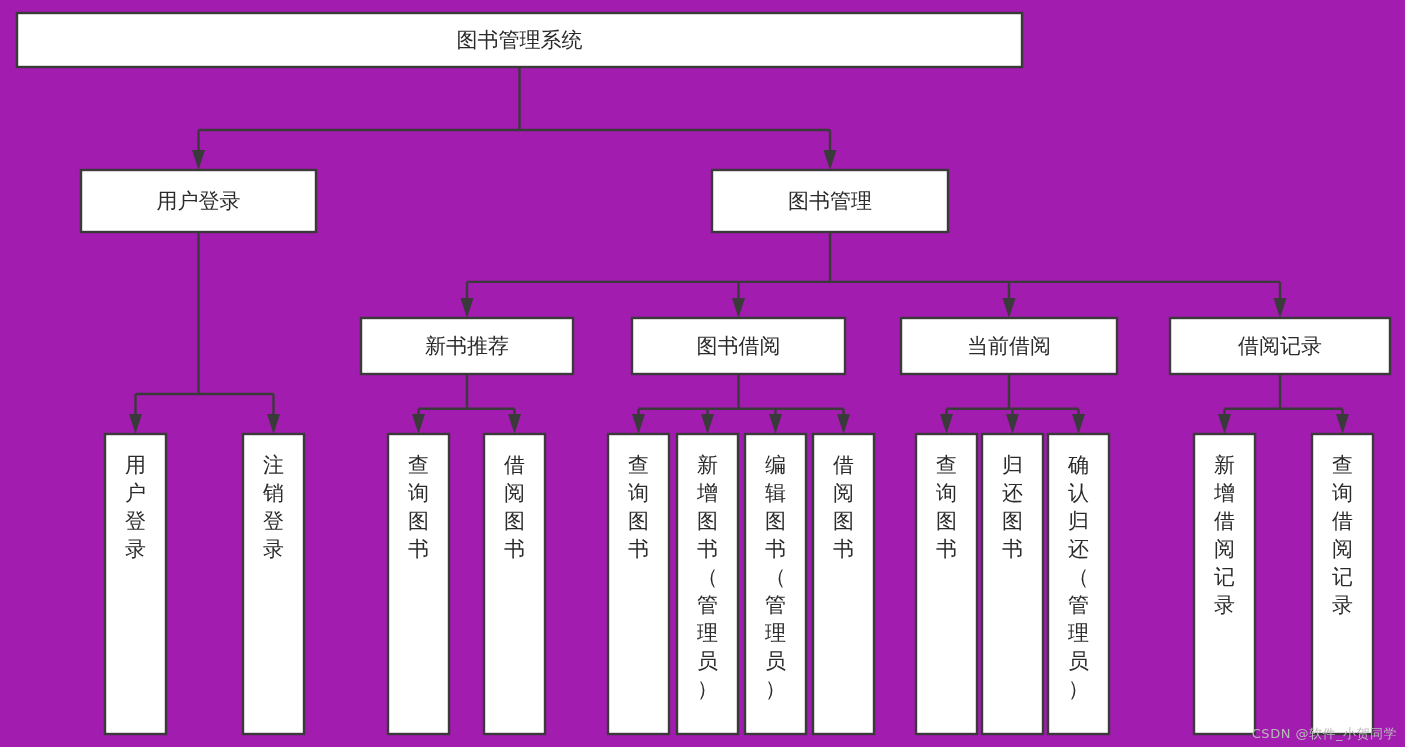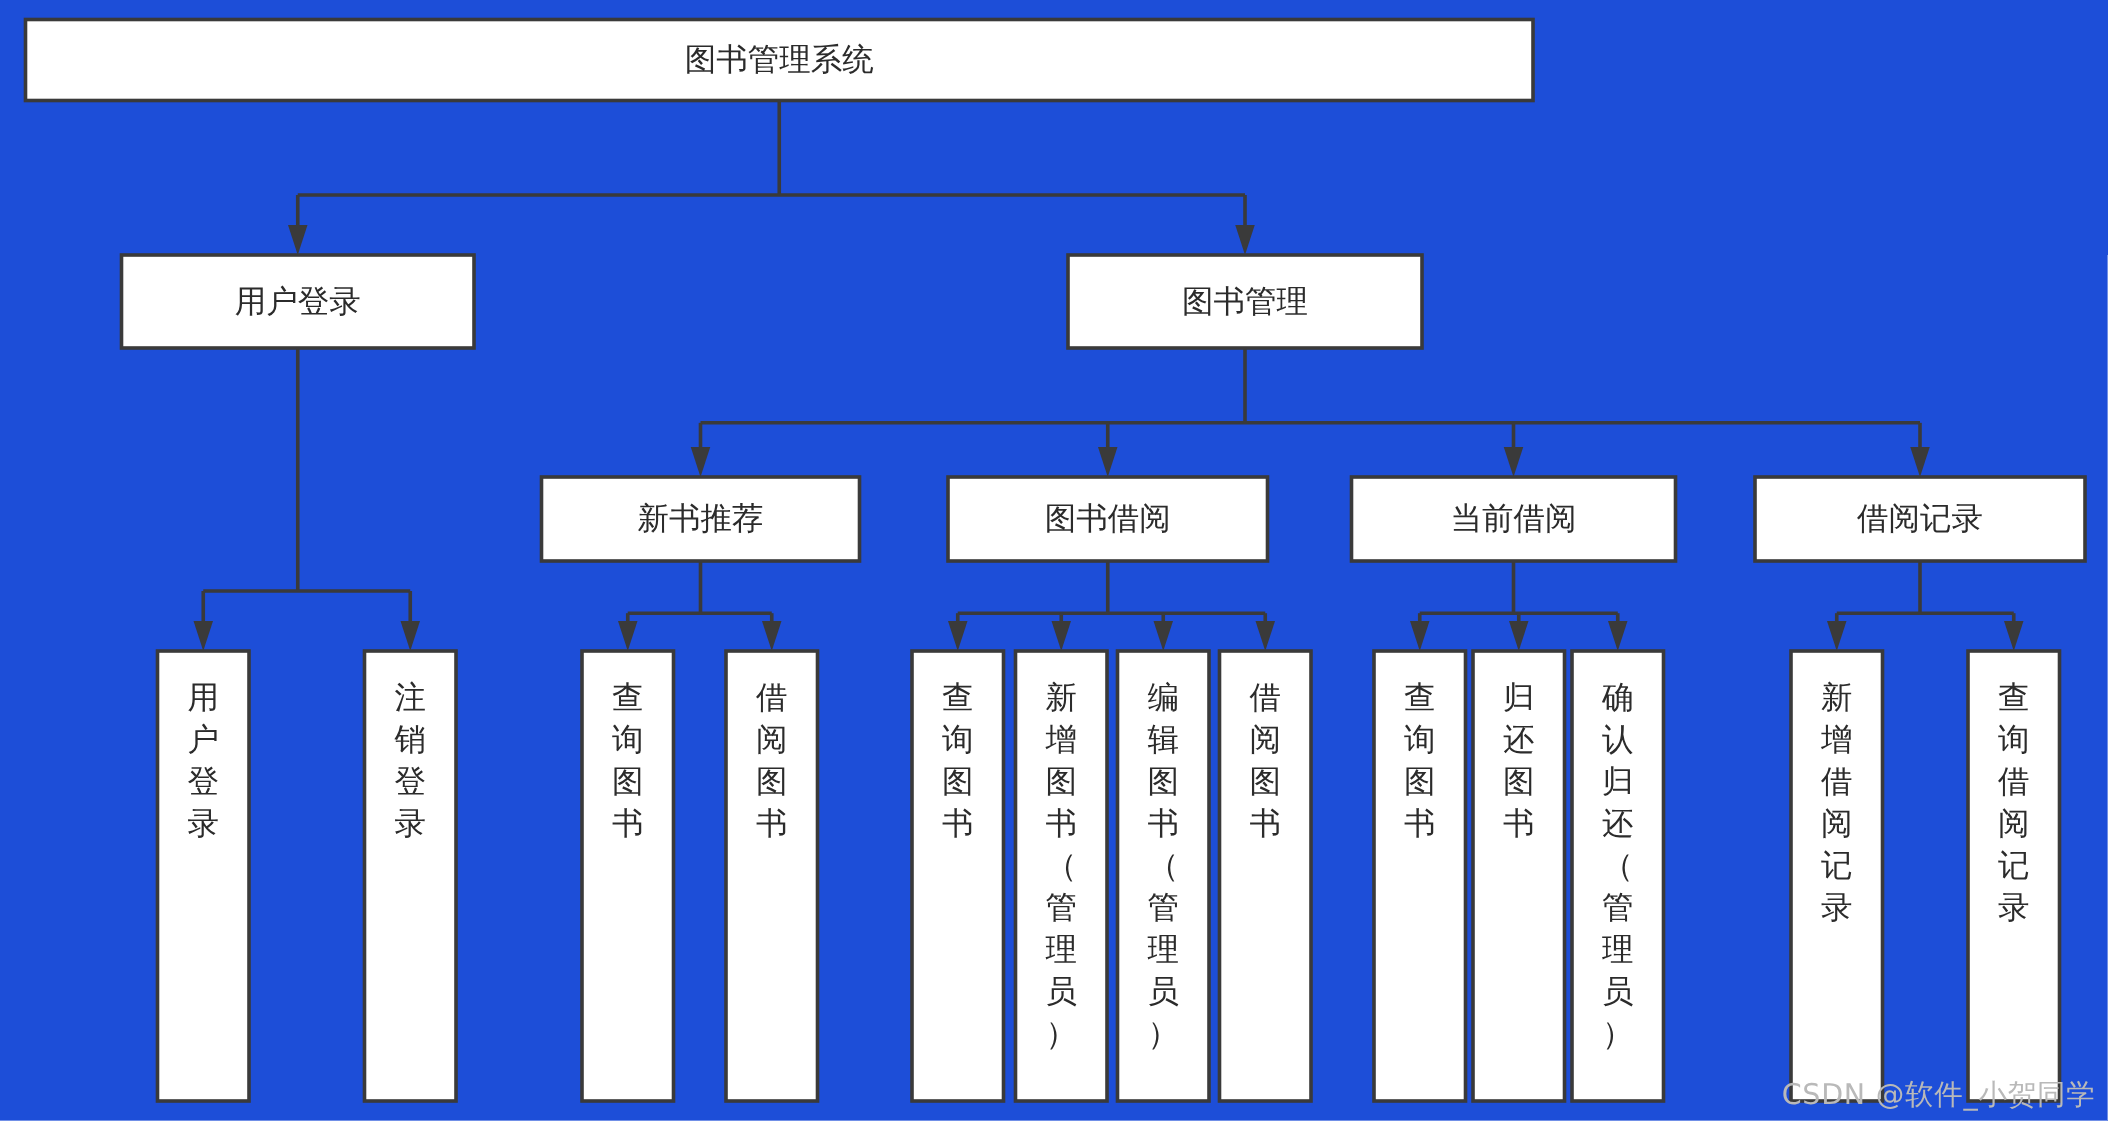--- a/index.html
+++ b/index.html
@@ -12,21 +12,21 @@
     width: 1405px;
     height: 747px;
     font-family: "DejaVu Sans", "Liberation Sans", sans-serif;
     overflow: hidden;
     position: relative;
   }
   #diagram-root {
     position: relative;
     width: 1405px;
     height: 747px;
-    background: #1d4ed8;
+    background: #a21caf;
   }
   svg.diagram-canvas {
     position: absolute;
     left: 0;
     top: 0;
     width: 1405px;
     height: 747px;
     display: block;
   }
   .node-box {
@@ -55,21 +55,21 @@
     font-family: "DejaVu Sans", "Liberation Sans", sans-serif;
     font-size: 21px;
     fill: #2b2b2b;
     text-anchor: middle;
   }
   .watermark-text {
     position: absolute;
     right: 8px;
     bottom: 4px;
     font-family: "DejaVu Sans", "Liberation Sans", sans-serif;
-    font-size: 19px;
+    font-size: 13px;
     color: #b9b9b9;
     white-space: nowrap;
     letter-spacing: 0.5px;
     user-select: none;
   }
 </style>
 </head>
 <body>
 
 <div id="diagram-root">

